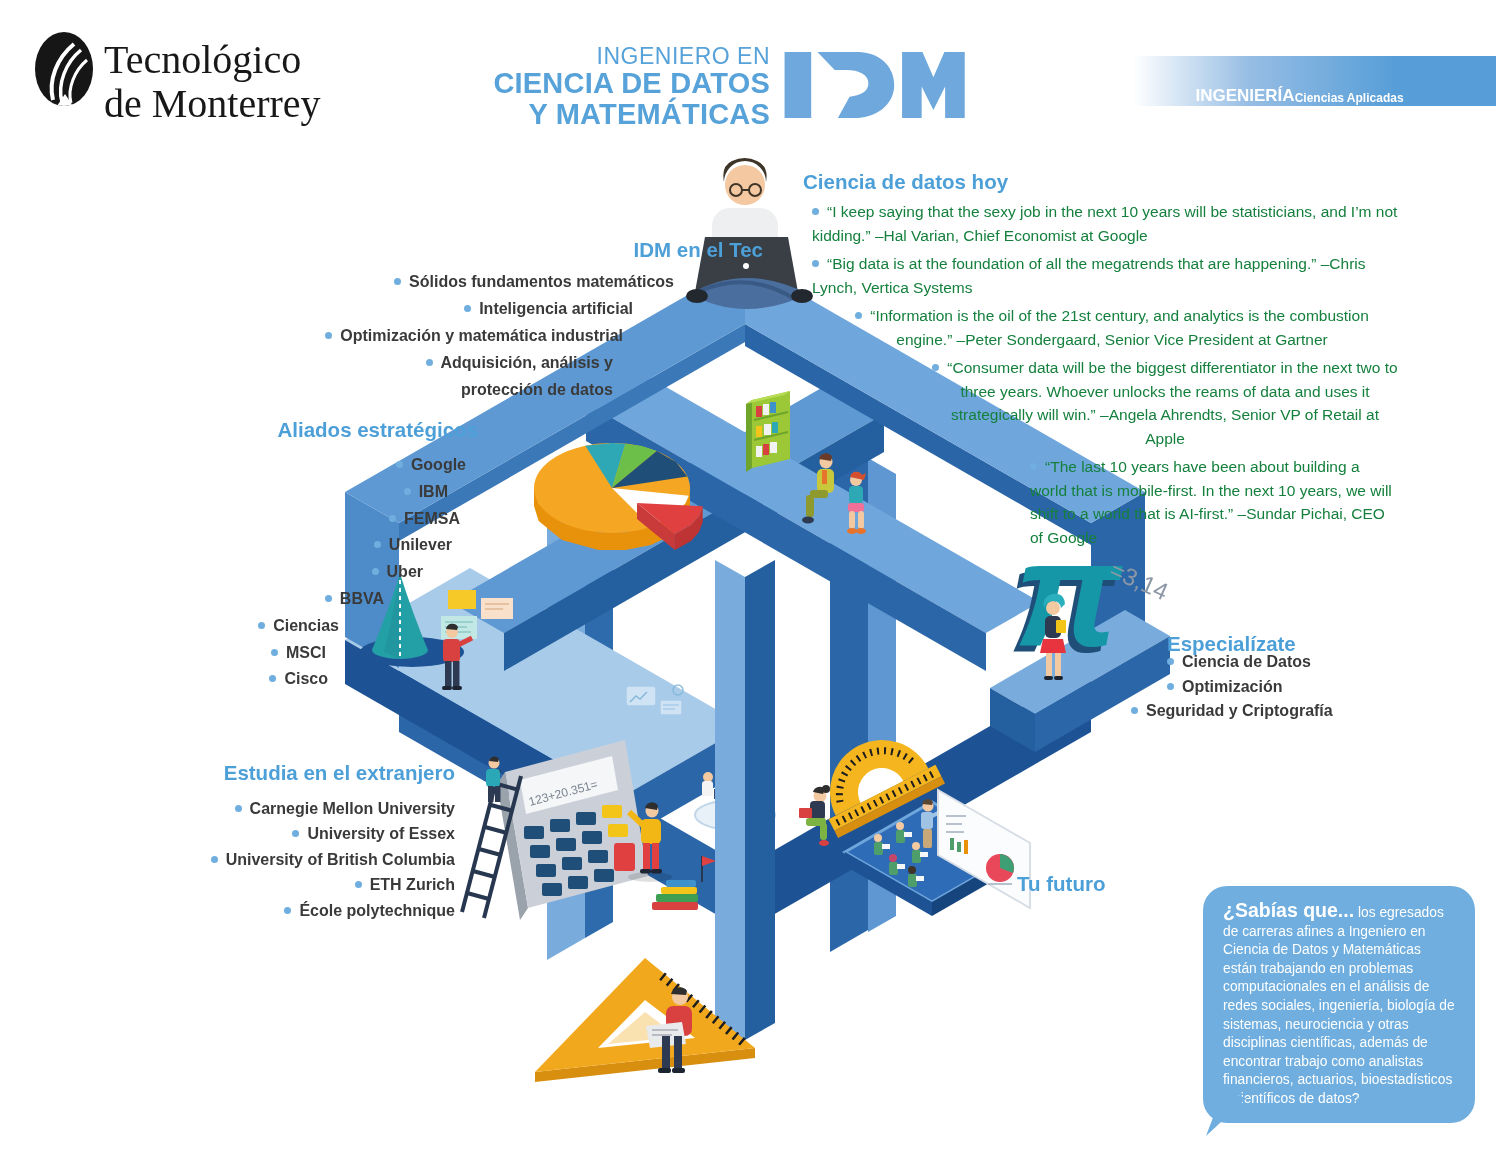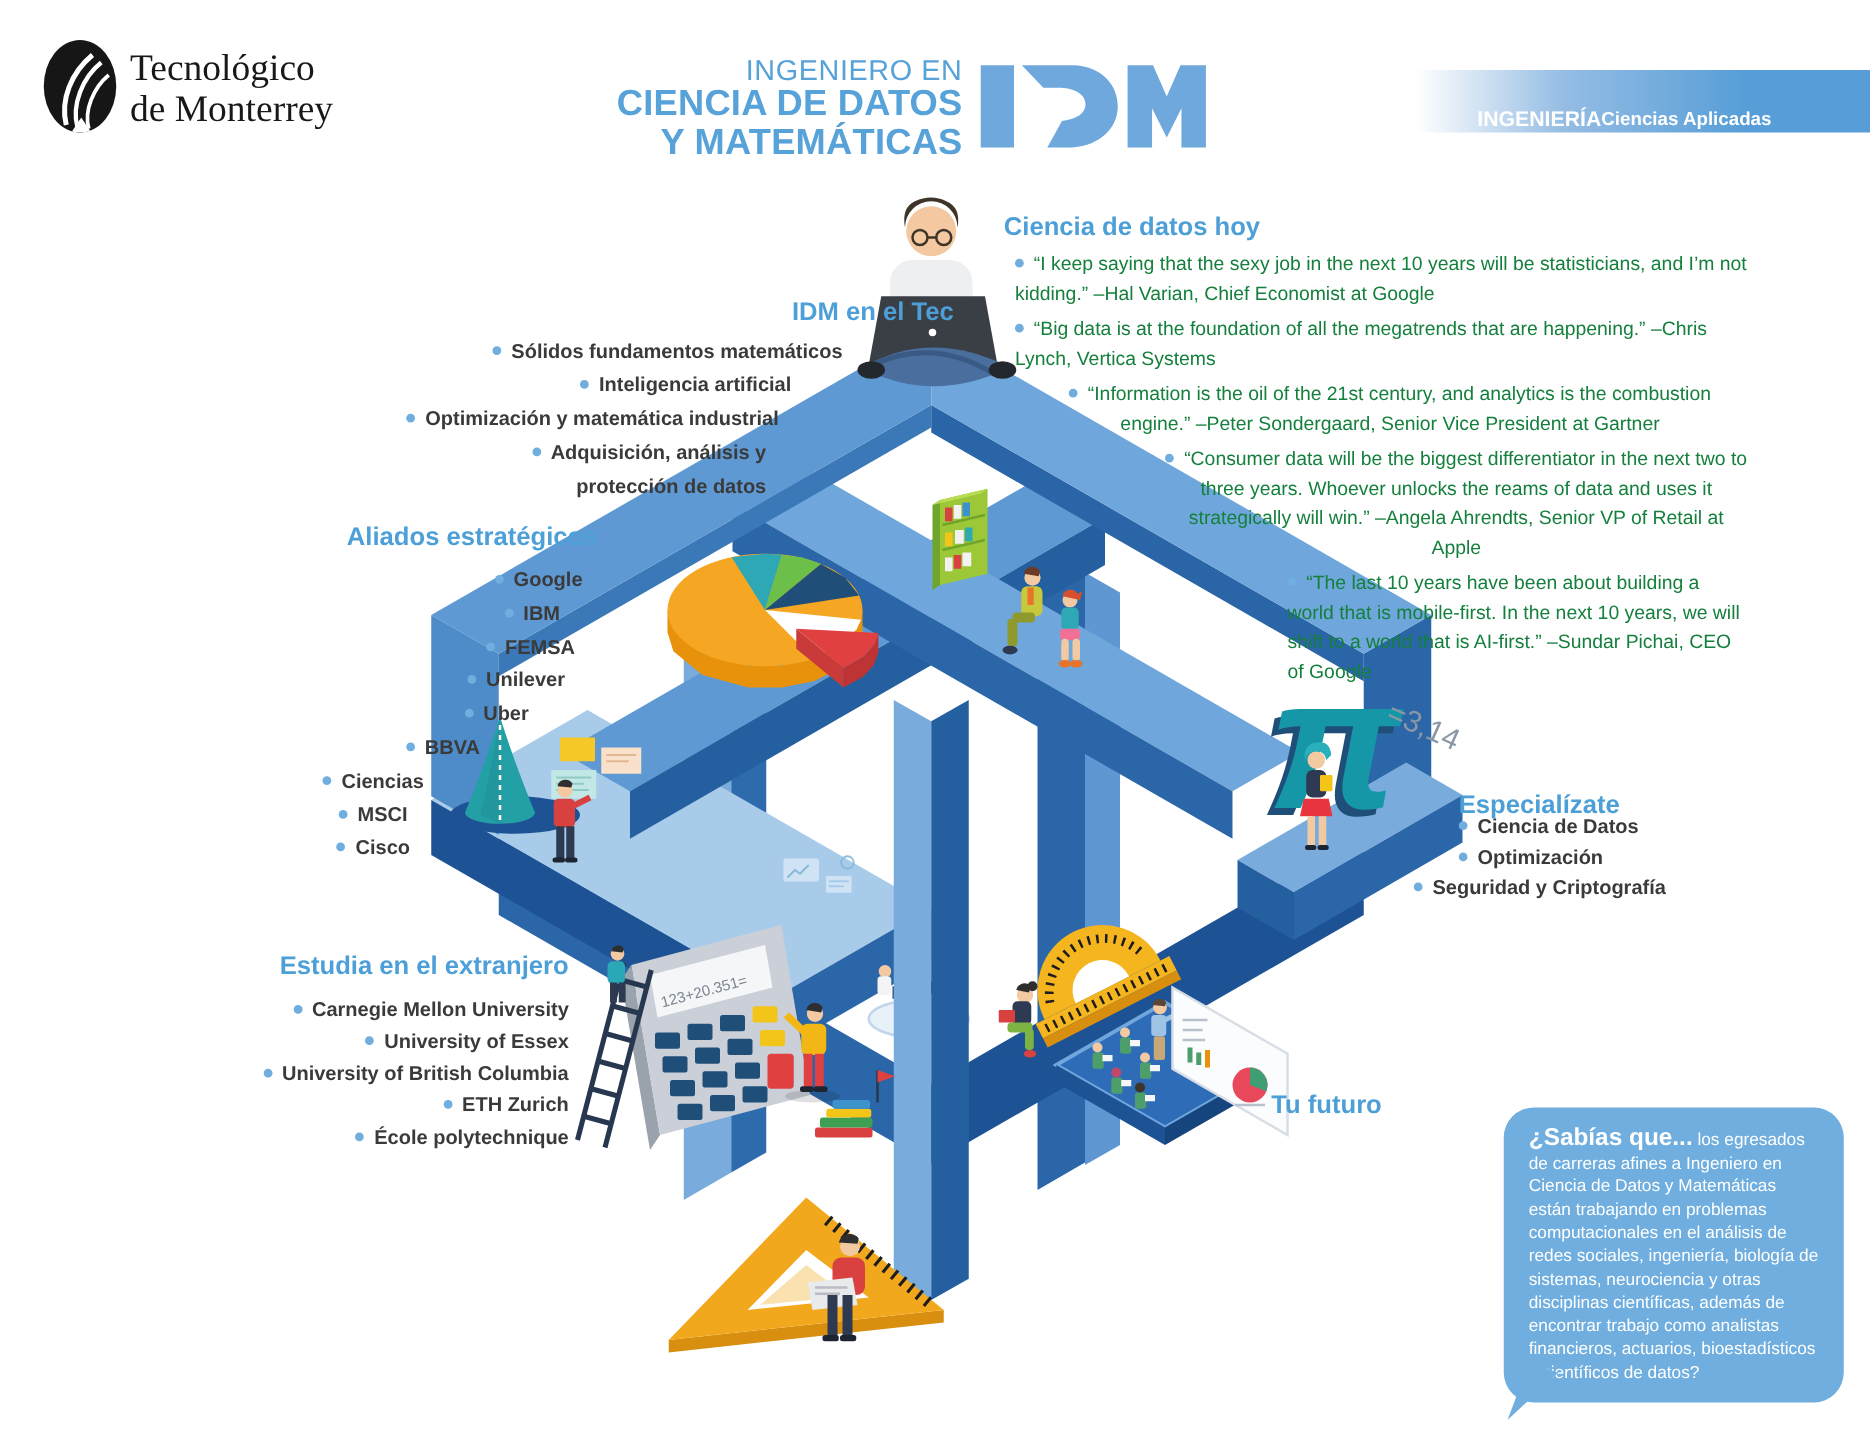--- a/index.html
+++ b/index.html
@@ -2,31 +2,31 @@
 <html><head>
 <meta charset="utf-8">
 <style>
   html,body{margin:0;padding:0;background:#fff;}
   .canvas{position:relative;width:1496px;height:1156px;background:#fff;overflow:hidden;
           font-family:"Liberation Sans",sans-serif;color:#3a3a3a;}
   .abs{position:absolute;}
   svg text{font-family:"Liberation Sans",sans-serif;}
 
   
-  .logo-text{left:104px;top:38px;font-family:"Liberation Serif",serif;font-size:30px;
+  .logo-text{left:104px;top:38px;font-family:"Liberation Serif",serif;font-size:40px;
              color:#181818;line-height:1.1;}
   .program-title{right:726px;top:44px;text-align:right;color:#56a2d9;line-height:1.06;}
   .program-title .eyebrow{font-size:23px;font-weight:400;letter-spacing:.5px;}
   .program-title .big{font-size:29px;font-weight:700;letter-spacing:.2px;}
   .banner{left:1133px;top:56px;width:363px;height:50px;
           background:linear-gradient(to right,rgba(255,255,255,0),rgba(124,173,221,.8) 32%,#579ed8 72%);
           display:flex;flex-direction:row;justify-content:center;align-items:flex-end;
           padding-right:30px;box-sizing:border-box;color:#fff;line-height:1.25;}
   .banner .b1{font-size:17px;font-weight:700;}
-  .banner .b2{font-size:15px;font-weight:700;margin-top:16px;}
+  .banner .b2{font-size:12px;font-weight:700;margin-top:16px;}
 
   
   .sec-title{position:absolute;font-size:20.5px;font-weight:700;color:#4d9fd8;white-space:nowrap;}
   .list{position:absolute;font-size:16px;color:#3a3a3a;}
   .li{line-height:26px;white-space:nowrap;font-weight:bold;}
   .dot::before{content:"";display:inline-block;width:7px;height:7px;border-radius:50%;
                background:#6faede;margin-right:8px;vertical-align:2px;}
   .right .li{text-align:right;}
 
   

